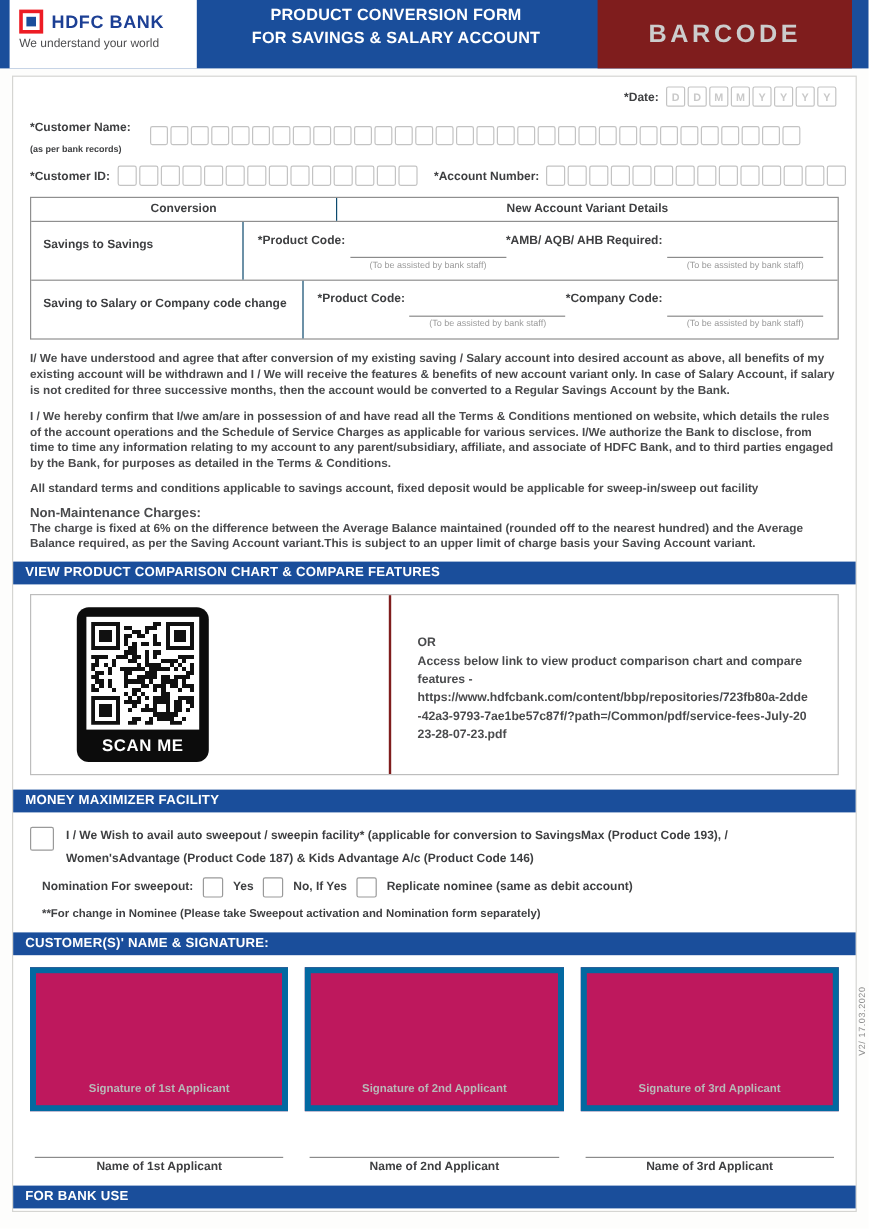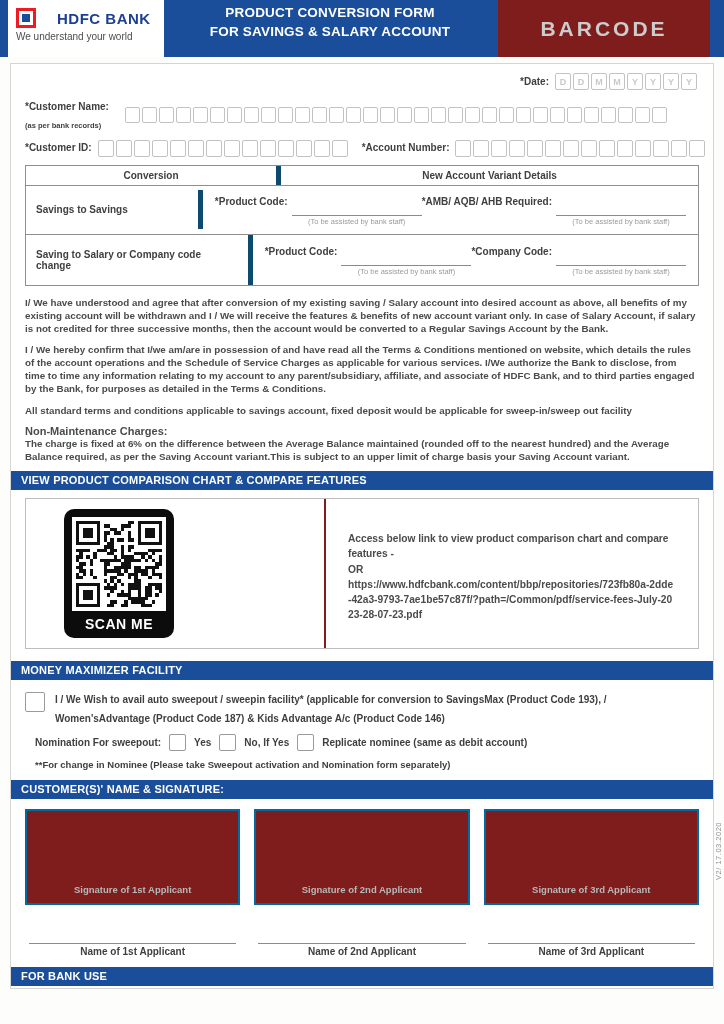--- a/index.html
+++ b/index.html
@@ -3,21 +3,21 @@
 <meta charset="utf-8">
 <style>
   * { margin:0; padding:0; box-sizing:border-box; }
   html,body { background:#ffffff; }
   body { font-family:"Liberation Sans", sans-serif; }
   .page { position:relative; width:724px; height:1024px; background:#fdfdfc; overflow:hidden; margin:0 auto; }
 
   
   .header { position:relative; height:57px; background:var(--brand-blue,#1a4e9b); }
   .logo-box { position:absolute; left:8px; top:0; width:156px; height:57px; background:#fff; padding:8px 6px 0 8px; }
-  .logo-row { display:flex; align-items:center; gap:21px; }
+  .logo-row { display:flex; align-items:center; gap:7px; }
   .logo-mark { display:inline-block; width:20px; height:20px; background:var(--brand-red,#ed1c24); padding:3px; }
   .logo-inner { display:block; width:14px; height:14px; background:#fff; padding:3px; }
   .logo-core { display:block; width:8px; height:8px; background:var(--brand-blue,#1a4e9b); }
   .logo-text { font-weight:700; font-size:15px; color:#1c3f94; letter-spacing:0.5px; }
   .tagline { margin-top:3px; font-size:10px; color:#4d4d4f; }
   .title-box { position:absolute; left:164px; width:332px; top:0; height:46px; display:flex; flex-direction:column; justify-content:center; align-items:center; color:#fff; font-weight:700; font-size:13.5px; line-height:1.4; letter-spacing:0.2px; text-align:center; }
   .barcode-box { position:absolute; left:498px; right:14px; top:0; height:57px; background:#7f1d1d; display:flex; align-items:center; justify-content:center; }
   .barcode-box span { font-weight:700; font-size:21px; letter-spacing:3px; color:var(--barcode-gray,#cccccc); }
 
   
@@ -37,23 +37,23 @@
   .name-row { display:flex; align-items:center; gap:16px; margin:6px 14px 0; }
   .name-lblwrap { line-height:1.1; }
   .name-sub { font-weight:700; font-size:7.5px; color:#3e3f41; }
   .id-row { display:flex; align-items:center; gap:6px; margin:7px 14px 8px; }
   .id-row .spacer { flex:1; }
 
   
   .conv-table { margin:4px 14px 10px; border:1px solid #8f8f8f; }
   .conv-head { display:flex; border-bottom:1px solid #8f8f8f; }
   .conv-head > div { font-weight:700; font-size:10px; color:#3e3f41; text-align:center; padding:4px 2px; }
-  .conv-c1 { width:255px; border-right:5px solid #0c4a6e; }
+  .conv-c1 { width:255px; border-right:1px solid #0c4a6e; }
   .conv-c2 { flex:1; }
-  .conv-row { display:flex;align-items:center; }
+  .conv-row { display:flex; }
   .conv-row + .conv-row { border-top:1px solid #8f8f8f; }
   .conv-row .conv-c1 { padding:14px 10px; font-weight:700; font-size:10px; color:#3e3f41; }
   .tcell { flex:1; padding:10px 12px 6px; }
   .fld-row { display:flex; align-items:flex-end; margin-bottom:12px; }
   .fld-two { display:flex; justify-content:space-between; margin-bottom:2px; }
   .fld-group { display:flex; align-items:flex-start; }
   .line-note { width:130px; margin-left:4px; padding-top:9px; }
 
   
   .terms { margin:2px 14px 0; }
@@ -77,21 +77,21 @@
   
   .mm-row1 { display:flex; gap:10px; margin:10px 14px 6px; align-items:flex-start; }
   .mm-row1 .checkbox { width:20px; height:20px; margin-top:2px; }
   .mm-text { font-weight:700; font-size:10px; color:#3e3f41; line-height:1.9; }
   .mm-row2 { display:flex; align-items:center; gap:8px; margin:6px 14px 6px 24px; }
   .mm-note { font-weight:700; font-size:9.5px; color:#3e3f41; margin:8px 14px 10px 24px; }
 
   
   .sig-row { display:flex; gap:14px; margin:10px 14px 0; }
   .sig-col { flex:1; }
-  .sig-box { position:relative; border:2px solid #0369a1; height:96px; background:#7f1d1d; }
+  .sig-box { position:relative; border:5px solid #0369a1; height:120px; background:#be185d; }
   .sig-box span { position:absolute; bottom:8px; left:0; right:0; text-align:center; color:#b8b8b8; font-weight:700; font-size:9.5px; }
   .nm-line { border-bottom:1px solid #8b8b8b; margin:38px 4px 2px; }
   .nm-label { text-align:center; font-weight:700; font-size:10px; color:#3e3f41; padding-bottom:10px; }
 
   .version { position:absolute; right:1px; top:822px; writing-mode:vertical-rl; transform:rotate(180deg); font-size:7.5px; color:#8f8f8f; letter-spacing:0.5px; }
 </style>
 </head>
 <body>
 
 <div class="page">
@@ -514,22 +514,22 @@
                 <rect x="3" y="24" width="1" height="1" fill="#111"></rect>
                 <rect x="4" y="24" width="1" height="1" fill="#111"></rect>
                 <rect x="5" y="24" width="1" height="1" fill="#111"></rect>
                 <rect x="6" y="24" width="1" height="1" fill="#111"></rect>
               </svg>
             </div>
           <div class="scanme">SCAN ME</div>
         </div>
       </div>
       <div class="qr-text">
+        <div>OR</div>
         <div>Access below link to view product comparison chart and compare features -</div>
-        <div>OR</div>
         <div class="qr-url">https://www.hdfcbank.com/content/bbp/repositories/723fb80a-2dde-42a3-9793-7ae1be57c87f/?path=/Common/pdf/service-fees-July-2023-28-07-23.pdf</div>
       </div>
     </div>
 
     <div class="bar">MONEY MAXIMIZER FACILITY</div>
     <div class="mm-row1">
       <span class="checkbox"></span>
       <span class="mm-text">I / We Wish to avail auto sweepout / sweepin facility* (applicable for conversion to SavingsMax (Product Code 193), / Women'sAdvantage (Product Code 187) &amp; Kids Advantage A/c (Product Code 146)</span>
     </div>
     <div class="mm-row2">

